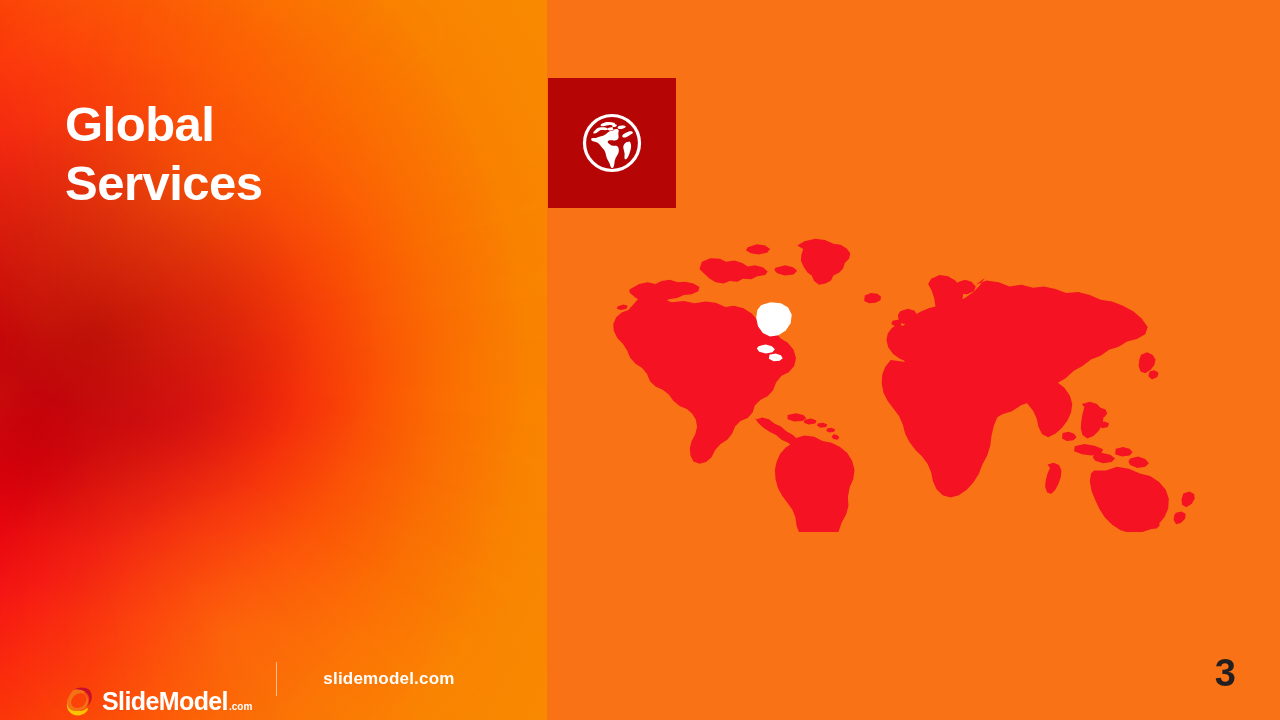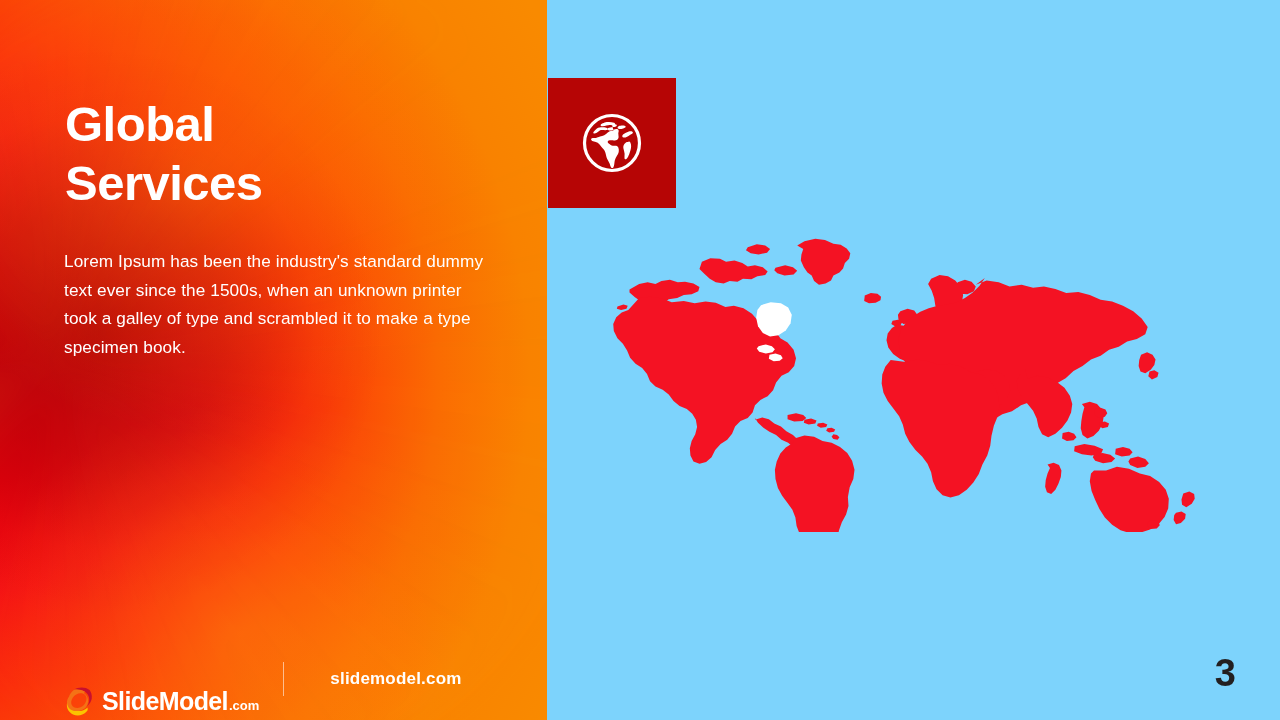--- a/index.html
+++ b/index.html
@@ -2,21 +2,21 @@
 <html><head>
 <meta charset="utf-8">
 <style>
   * { margin:0; padding:0; box-sizing:border-box; }
   html, body { width:1280px; height:720px; overflow:hidden; }
   body {
     font-family:"Liberation Sans", sans-serif;
     background:#ffffff;
     position:relative;
   }
-  .slide { position:absolute; inset:0; background:#7dd3fc; }
+  .slide { position:absolute; inset:0; background:#f97316; }
 
   
   .left-panel {
     position:absolute; left:0; top:0; width:547px; height:720px;
     overflow:hidden;
     background:#f98200;
   }
   .grad-base {
     position:absolute; inset:0;
     background:
@@ -65,21 +65,21 @@
   }
 
   
   .footer { position:absolute; left:64px; bottom:18px; height:46px; display:flex; align-items:center; }
   .logo-group { display:flex; align-items:center; gap:8px;margin-top:44px; }
   .logo-mark { width:30px; height:30px; flex:none; display:block; }
   .logo-word {
     color:#ffffff; font-size:25px; font-weight:700; letter-spacing:-0.6px;
     line-height:1; display:flex; align-items:baseline;
   }
-  .logo-word .dotcom { font-size:13px; font-weight:700; letter-spacing:0; margin-left:1px; }
+  .logo-word .dotcom { font-size:10px; font-weight:700; letter-spacing:0; margin-left:1px; }
   .footer-divider {
     width:1px; height:34px; background:rgba(255,255,255,0.55);
     margin:0 46px 0 24px;
   }
   .footer-url { color:#ffffff; font-size:17px; font-weight:700; letter-spacing:.2px; }
 
   
   .icon-box {
     position:absolute; left:548px; top:78px; width:128px; height:130px;
     background:#b60505;
@@ -106,21 +106,20 @@
 
   <div class="left-panel">
     <div class="grad-base"></div>
     <div class="grad-sheen"></div>
     <div class="grad-sheen2"></div>
     <div class="grad-arc"></div>
 
     <h1 class="title">Global
 Services</h1>
 
-    <p class="body-copy">Lorem Ipsum has been the industry's standard dummy text ever since the 1500s, when an unknown printer took a galley of type and scrambled it to make a type specimen book.</p>
 
     <div class="footer">
       <div class="logo-group">
         <svg class="logo-mark" viewBox="0 0 64 64" aria-hidden="true">
           <path d="M54.5 8.5C48 3.5 38 2 29 4.5c-3 .8-5.6 2-7.6 3.4 7.5-1.2 16.5-.2 23.4 4.3 7.6 5 10.4 13.3 8.6 21.2-.7 3.2-2.2 6.3-4.3 9 5.4-3.8 9-9.3 10-15.4 1.2-7.3-1.3-14-4.6-18.5z" fill="#c8102e"></path>
           <path d="M50.4 45.6c-6.7 6.6-17.3 9.6-26.4 7-8.6-2.5-13.3-9.3-13.5-17-.1-4.6 1.4-9.2 4-12.9-5.6 4.9-8.7 11.6-8.4 18.4.3 8.6 5.3 16 13.2 19.6 9.3 4.2 20.7 2.3 28-5.3 1.3-1.3 2.4-2.7 3.3-4.1-.1.1-.1.2-.2.3z" fill="#fbc400"></path>
           <path d="M44.8 12.2c-6.9-4.5-15.9-5.5-23.4-4.3-5.9 4.2-9.2 10.5-10.9 14.8-2.6 3.7-4.1 8.3-4 12.9.2 7.7 4.9 14.5 13.5 17 9.1 2.6 19.7-.4 26.4-7 .1-.1.1-.2.2-.3 2.1-2.7 3.6-5.8 4.3-9 1.8-7.9-1-16.2-8.6-21.2zm-3.3 29.6c-5.6 5-14.3 6.4-20.2 3.3-4.6-2.4-6.6-7.2-5.8-12.3.9-5.8 5-11.6 10.6-14.9 5.9-3.4 13.3-3.6 18 .3 3.8 3.1 4.8 8.2 3.3 13.1-1.1 3.9-3.4 7.6-5.9 10.5z" fill="#f47216"></path>
         </svg>
         <span class="logo-word">
           <span>SlideModel</span>

